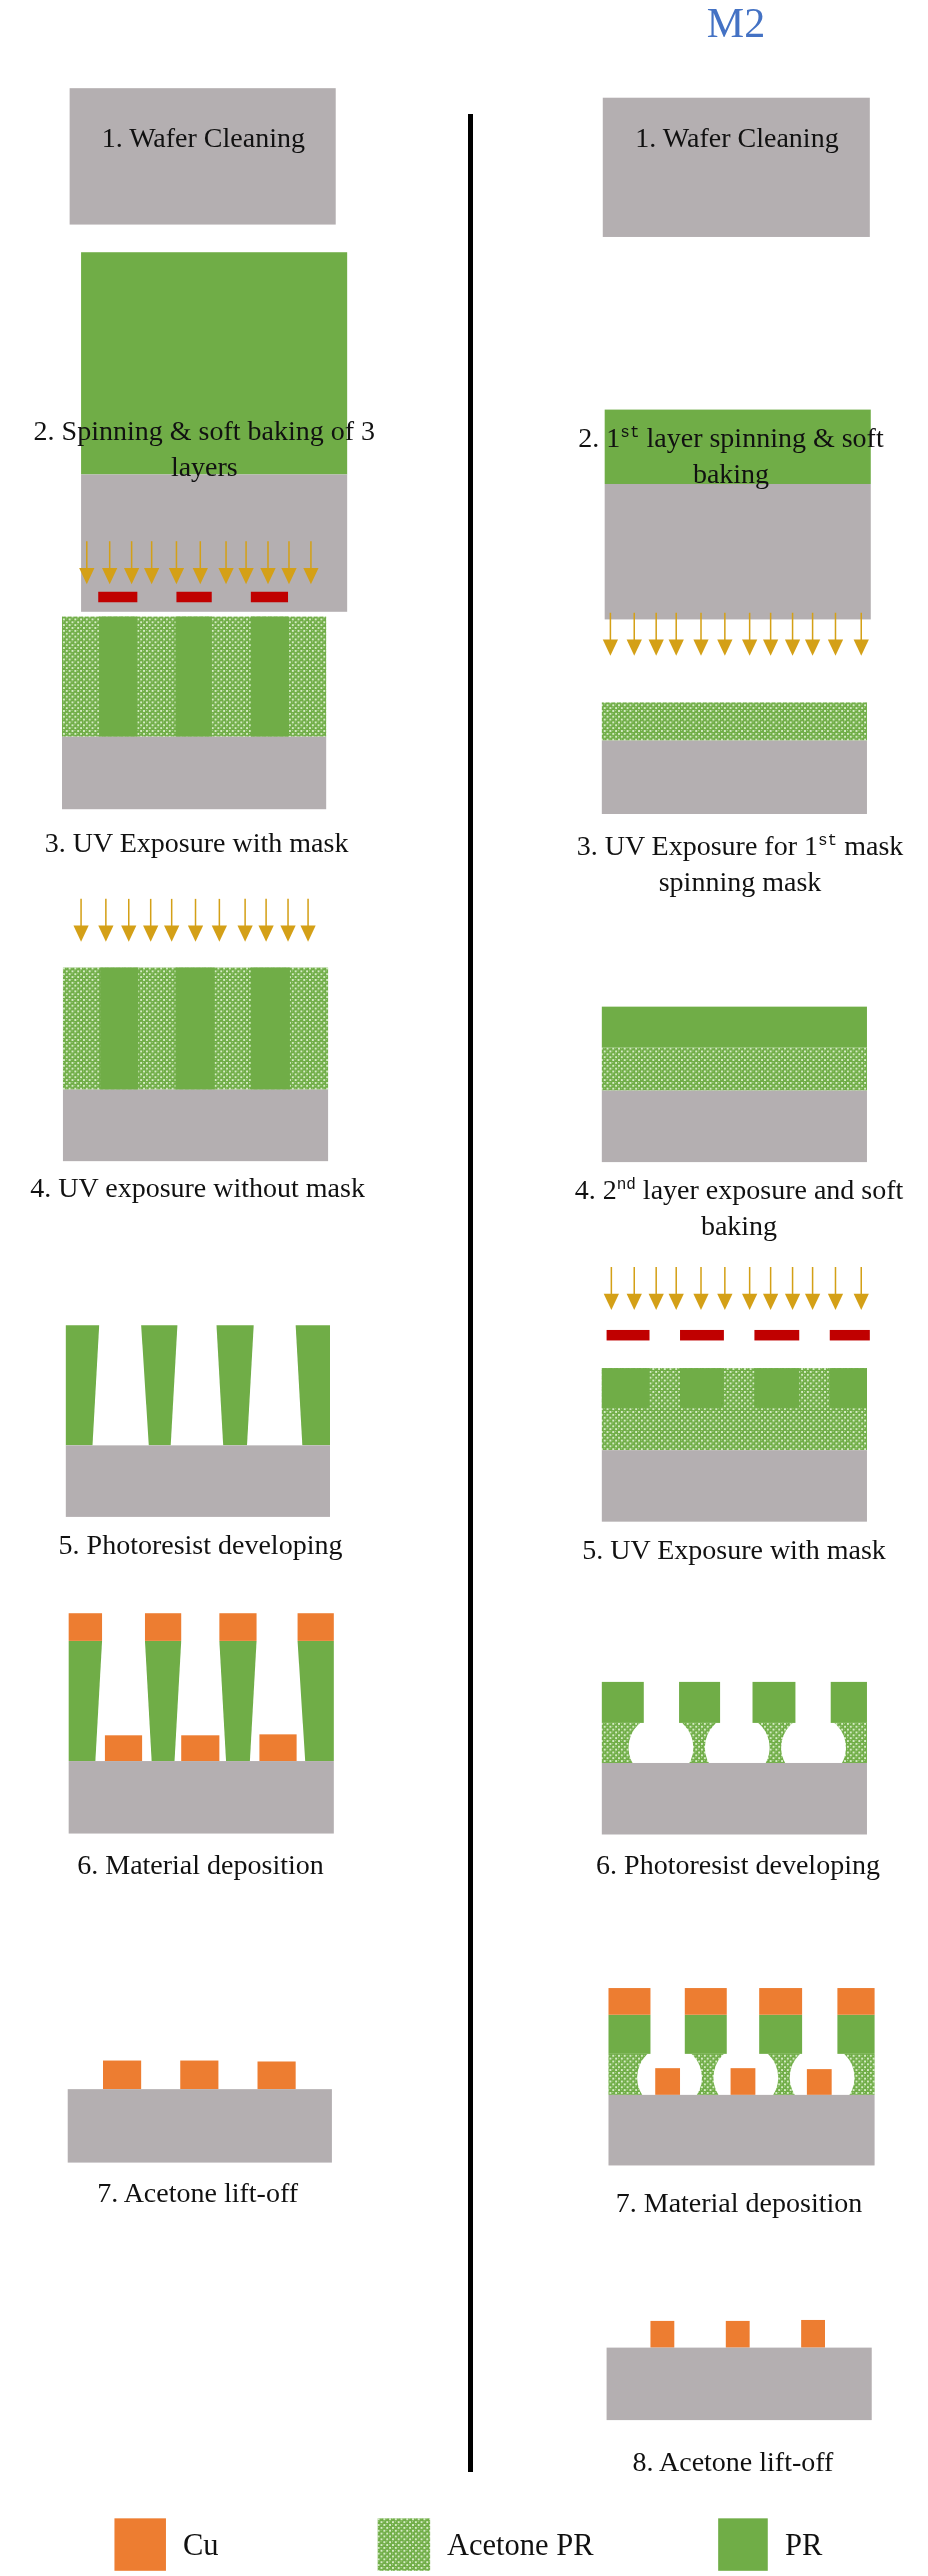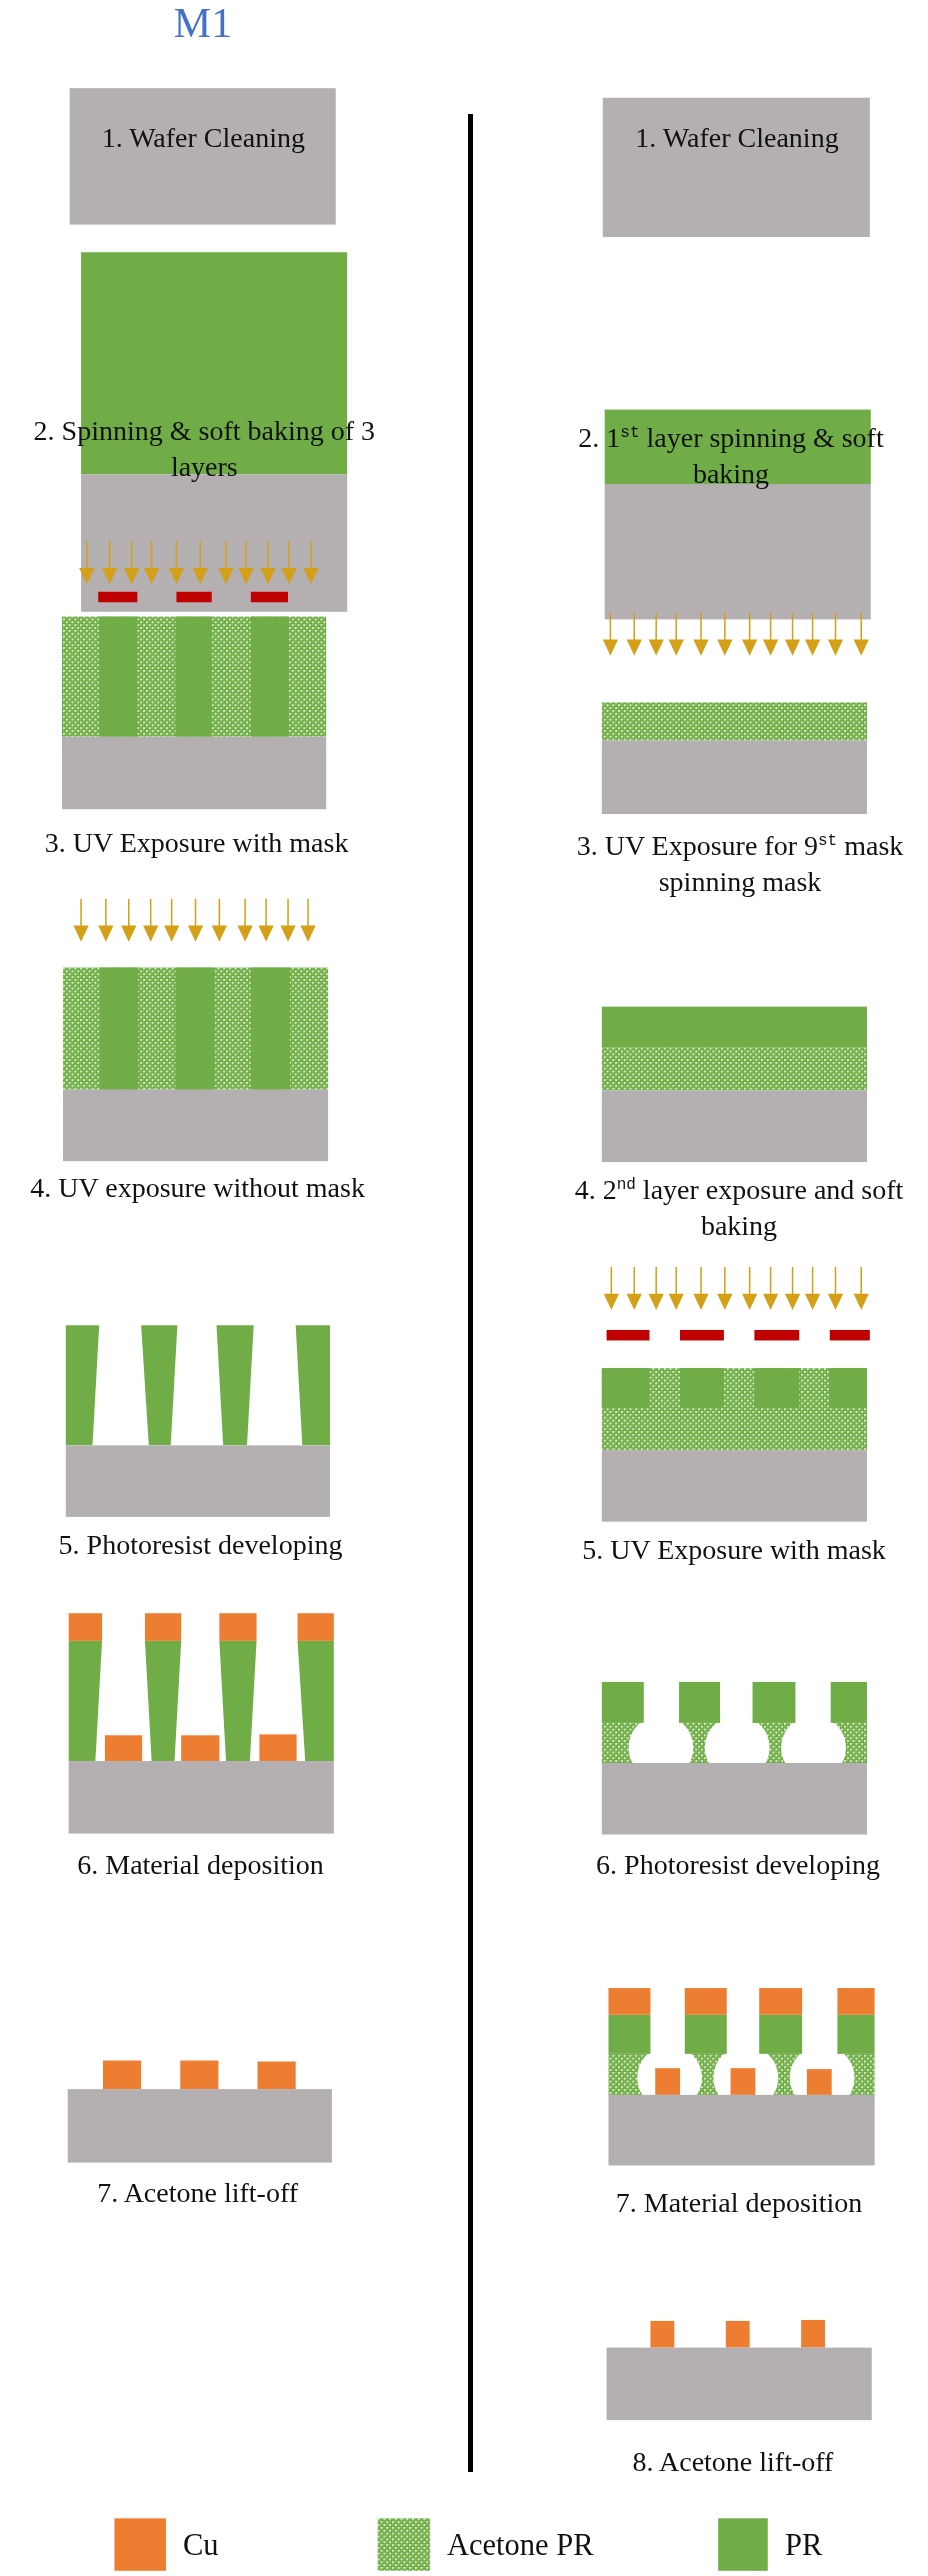--- a/index.html
+++ b/index.html
@@ -223,21 +223,21 @@
       <rect x="636" y="2461" width="278" height="76" fill="#b4afb1"></rect>
     </g>
 
     <rect x="120" y="2640" width="54" height="55" fill="#ed7d31"></rect>
     <rect x="396" y="2640" width="55" height="55" fill="url(#expPat)"></rect>
     <rect x="753" y="2640" width="52" height="55" fill="#70ad47"></rect>
   </svg>
 
   <div class="divider"></div>
 
-  <div class="col-title" style="left:60px;">M1</div>
+  <div class="col-title" style="left:593px;">M2</div>
 
   <div class="step-label" style="left:-6.7px; top:120px;">
     <span>1.</span> <span>Wafer Cleaning</span>
   </div>
   <div class="step-label" style="left:-5.7px; top:413px;">
     <span>2.</span> <span>Spinning &amp; soft baking of 3</span><br>
     <span>layers</span>
   </div>
   <div class="step-label" style="left:-13.4px; top:825px;">
     <span>3.</span> <span>UV Exposure with mask</span>
@@ -256,21 +256,21 @@
   </div>
 
   <div class="step-label" style="left:527px; top:120px;">
     <span>1.</span> <span>Wafer Cleaning</span>
   </div>
   <div class="step-label" style="left:521px; top:420px;">
     <span>2.</span> <span>1</span><sup>st</sup><span> layer spinning &amp; soft</span><br>
     <span>baking</span>
   </div>
   <div class="step-label" style="left:530px; top:828px;">
-    <span>3.</span> <span>UV Exposure for 9</span><sup>st</sup><span> mask</span><br>
+    <span>3.</span> <span>UV Exposure for 1</span><sup>st</sup><span> mask</span><br>
     <span>spinning mask</span>
   </div>
   <div class="step-label" style="left:529px; top:1172px;">
     <span>4.</span> <span>2</span><sup>nd</sup><span> layer exposure and soft</span><br>
     <span>baking</span>
   </div>
   <div class="step-label" style="left:524px; top:1532px;">
     <span>5.</span> <span>UV Exposure with mask</span>
   </div>
   <div class="step-label" style="left:528px; top:1847px;">

